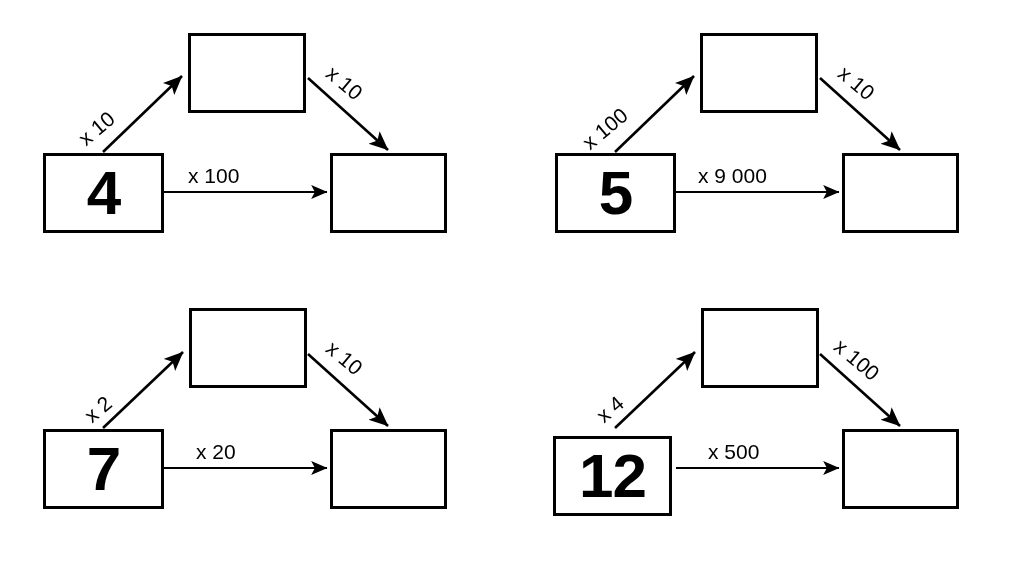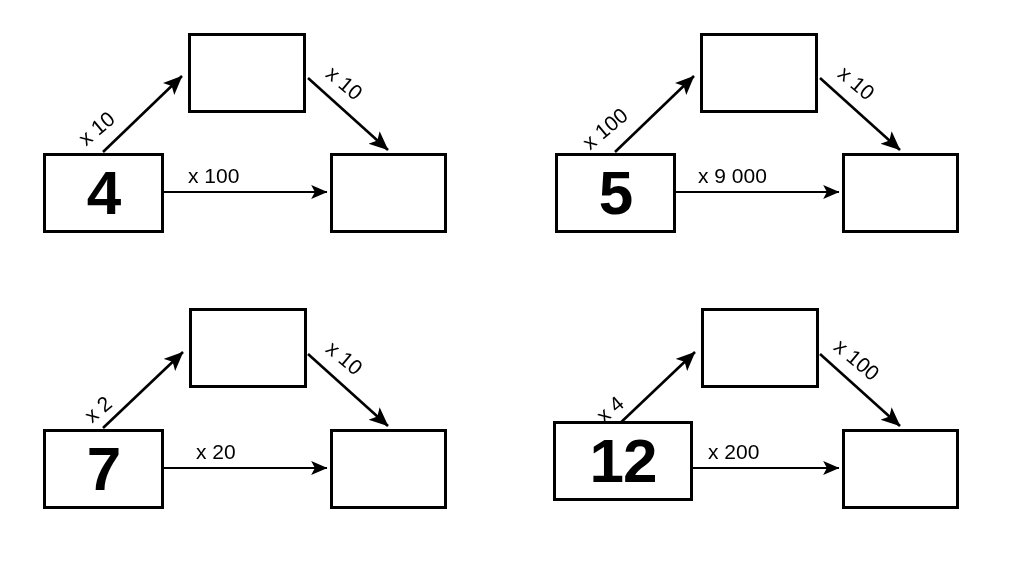--- a/index.html
+++ b/index.html
@@ -188,28 +188,28 @@
       <defs>
         <marker id="ah-br" markerWidth="9" markerHeight="9" refX="7.2" refY="3.2" orient="auto">
           <path d="M0,0 L7.4,3.2 L0,6.4 L1.7,3.2 Z" fill="#000000"></path>
         </marker>
       </defs>
       <line x1="103" y1="153" x2="183" y2="77" stroke="#000000" stroke-width="2.6" marker-end="url(#ah-br)"></line>
       <line x1="308" y1="79" x2="388" y2="151" stroke="#000000" stroke-width="2.6" marker-end="url(#ah-br)"></line>
       <line x1="164" y1="193" x2="327" y2="193" stroke="#000000" stroke-width="2.2" marker-end="url(#ah-br)"></line>
     </svg>
 
-    <div class="box box-start" style="left:41px; top:146px; width:140px;">
+    <div class="box box-start" style="left:41px; top:161px; width:119px;">
       <span class="start-value">12</span>
     </div>
     <div class="box box-top" style="left:189px; top:33px;">
       <span class="start-value"></span>
     </div>
     <div class="box box-end" style="top:154px;">
       <span class="start-value"></span>
     </div>
 
     <div class="label label-up label-left-diag" style="left:94px; top:130px;">x 4</div>
     <div class="label label-down label-right-diag" style="left:332px; top:60px;">x 100</div>
-    <div class="label label-horizontal" style="left:196px; top:166px;">x 200</div>
+    <div class="label label-horizontal" style="left:196px; top:166px;">x 500</div>
   </div>
 
 </div>
 
 </body></html>

